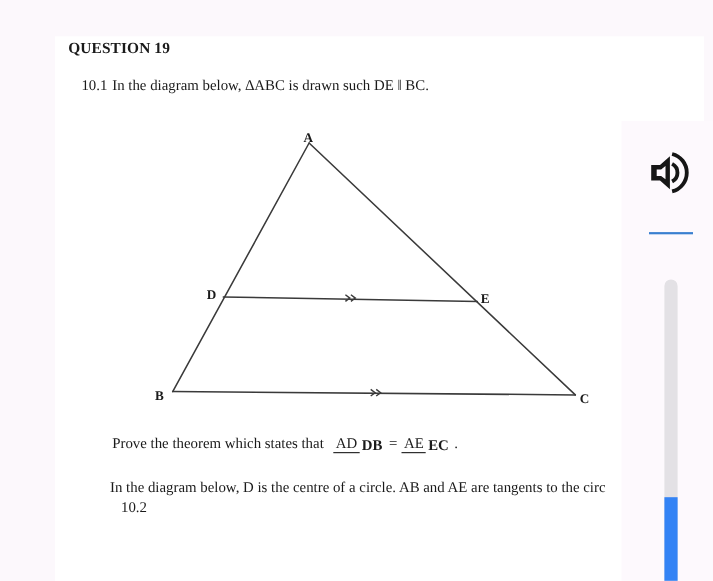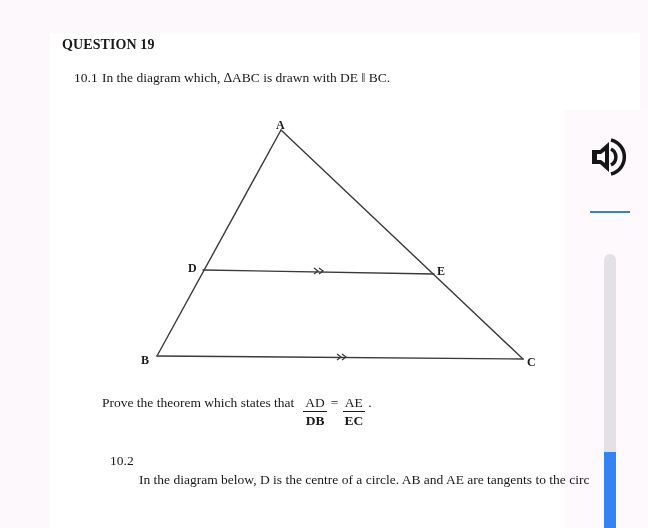--- a/index.html
+++ b/index.html
@@ -64,21 +64,20 @@
       position: absolute;
       left: 102px;
       top: 395px;
       font-size: 13.5px;
       display: flex;
       align-items: flex-start;
       white-space: nowrap;
     }
     .frac {
       display: inline-flex;
-      flex-direction: column;
       align-items: center;
       margin: 0 3px;
       line-height: 15px;
     }
     .frac .num {
       border-bottom: 1px solid #1a1a1a;
       padding: 0 2px 1px 2px;
     }
     .frac .den {
       padding: 1px 2px 0 2px;
@@ -121,21 +120,21 @@
   </style>
 </head>
 <body>
 
 <div class="page"></div>
 <div class="page-lower-right-fade"></div>
 
 <div class="q-title">QUESTION 19</div>
 
 <div class="q-num" style="left:74px; top:70px;">10.1</div>
-<div class="q-text" style="left:102px; top:70px;">In the diagram which, ∆ABC  is drawn with DE ‖ BC.</div>
+<div class="q-text" style="left:102px; top:70px;">In the diagram below, ∆ABC  is drawn such DE ‖ BC.</div>
 
 <svg class="diagram" viewBox="0 0 648 528" xmlns="http://www.w3.org/2000/svg">
   <g stroke="#3a3a3a" stroke-width="1.4" fill="none" stroke-linecap="round">
     <line x1="281" y1="130" x2="157" y2="356"></line>
     <line x1="281" y1="130" x2="523" y2="359"></line>
     <line x1="157" y1="356" x2="523" y2="359"></line>
     <line x1="203" y1="270" x2="434" y2="274"></line>
   </g>
   <g stroke="#3a3a3a" stroke-width="1.3" fill="none">
     <polyline points="314,268 318,271 314,274"></polyline>
@@ -161,21 +160,21 @@
   </span>
   <span class="eq">=</span>
   <span class="frac">
     <span class="num">AE</span>
     <span class="den">EC</span>
   </span>
   <span>.</span>
 </div>
 
 <div class="q-num" style="left:62px; top:453px;margin-left:48px;">10.2</div>
-<div class="q-text" style="left:100px; top:472px; width:465px; overflow:hidden;margin-left:39px;">
+<div class="q-text" style="left:100px; top:435px; width:465px; overflow:hidden;">
   <div>In the diagram below, D is the centre of a circle. AB and AE are tangents to the circ</div>
 </div>
 
 <div class="speaker-btn">
   <svg width="42" height="42" viewBox="0 0 42 42" xmlns="http://www.w3.org/2000/svg">
     <path d="M4 14 H12 L21 6 V36 L12 28 H4 Z M9 18 V24 H13 L17 27 V15 L13 18 Z" fill="#161616" fill-rule="evenodd"></path>
     <path d="M23 13 A9 9 0 0 1 23 29" stroke="#161616" stroke-width="3.5" fill="none"></path>
     <path d="M23 4 A17.5 17.5 0 0 1 23 38" stroke="#161616" stroke-width="3.5" fill="none"></path>
   </svg>
 </div>

